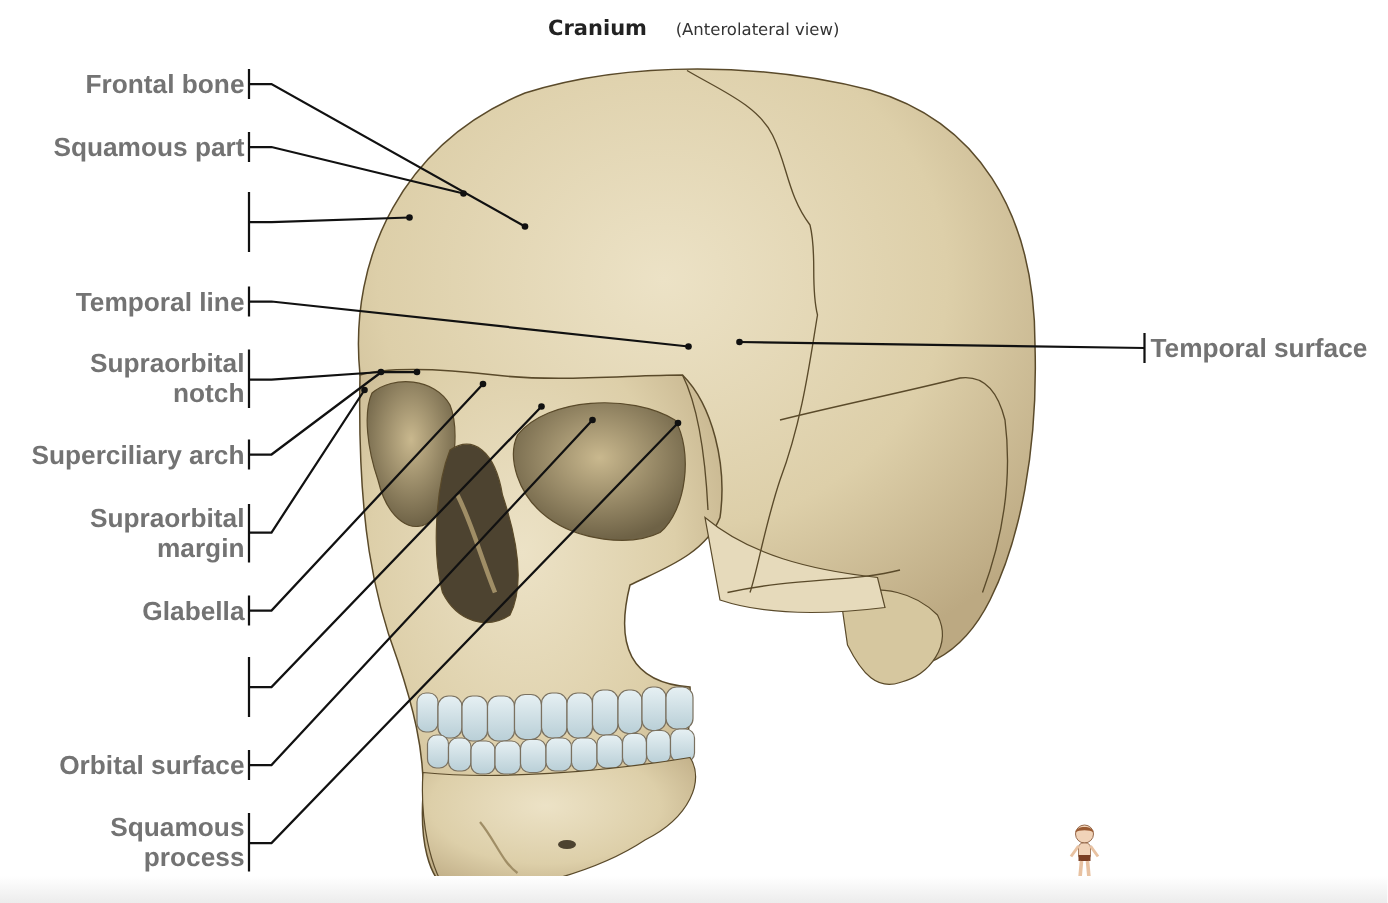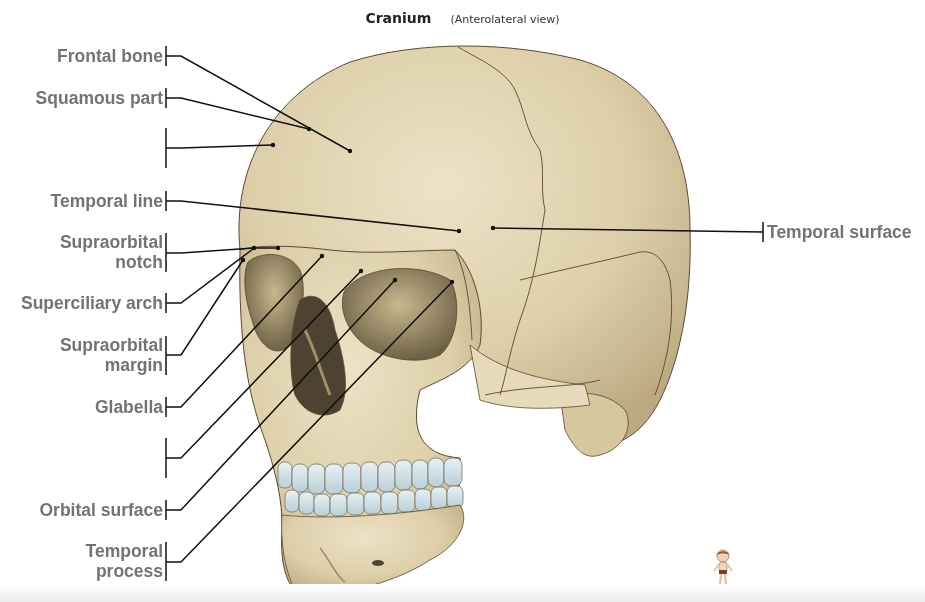--- a/index.html
+++ b/index.html
@@ -174,21 +174,21 @@
 </div>
 <div class="label left" style="top:397px;">
   <span>Glabella</span>
 </div>
 <div class="label left" style="top:438px;">
 </div>
 <div class="label left" style="top:500px;margin-left:36px;">
   <span>Orbital surface</span>
 </div>
 <div class="label left" style="top:541px;">
-  <div>Temporal</div>
+  <div>Squamous</div>
   <div>process</div>
 </div>
 <div class="label right" style="top:222px;">
   <span>Temporal surface</span>
 </div>
 
 <div class="credit">A. Micheau - MD</div>
 
 <svg class="mascot" width="26" height="40" viewBox="0 0 26 40">
   <circle cx="13" cy="8" r="6" fill="#f1d3b8" stroke="#8a5a3a" stroke-width="0.6"></circle>

